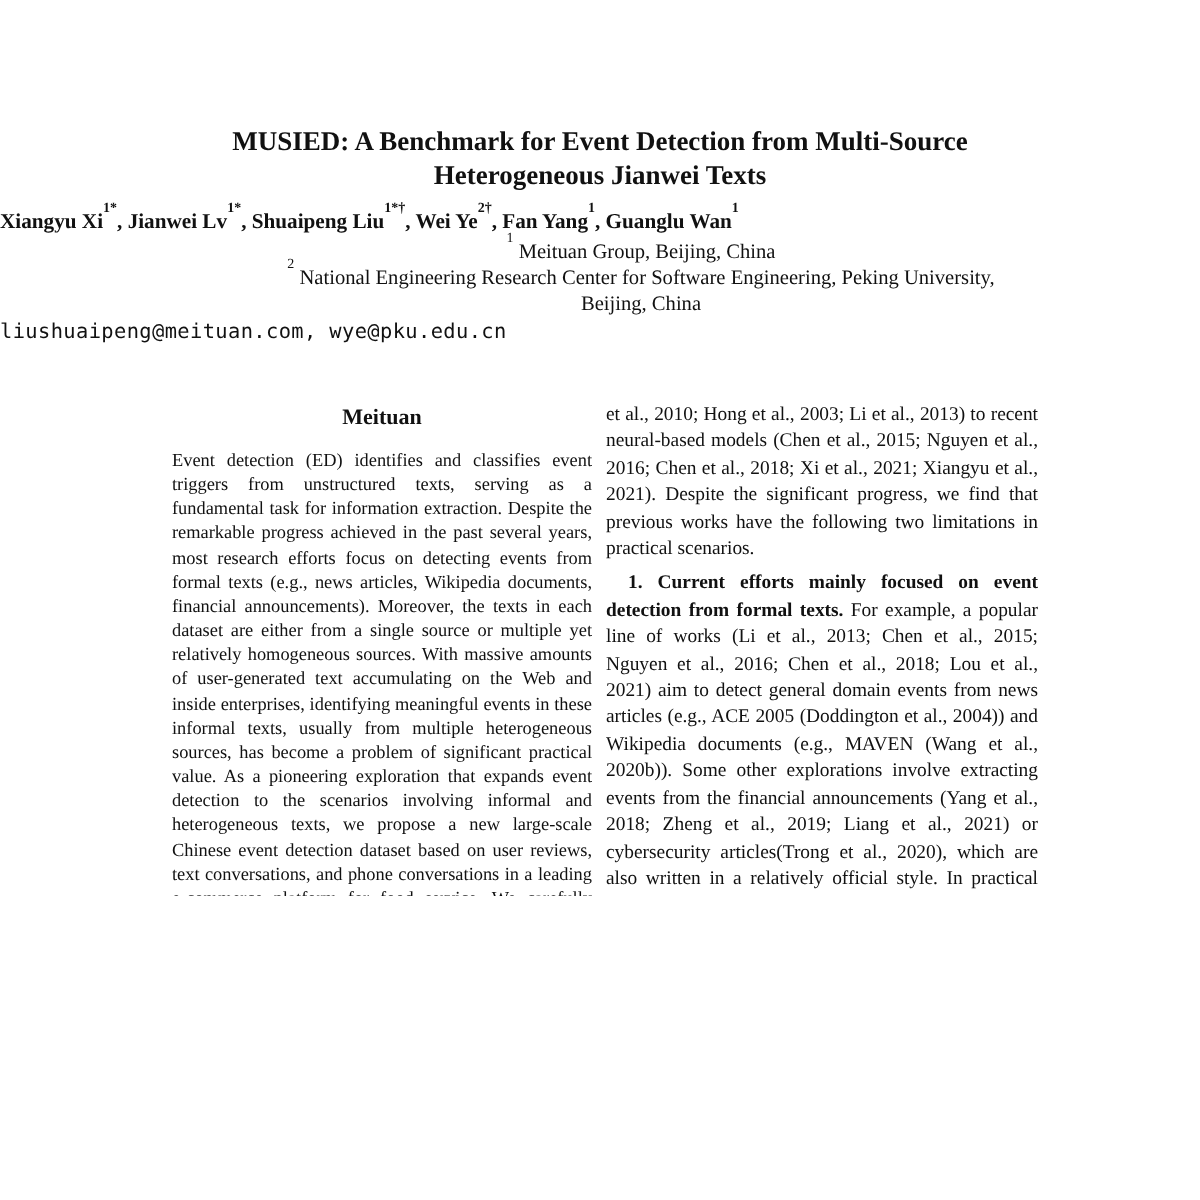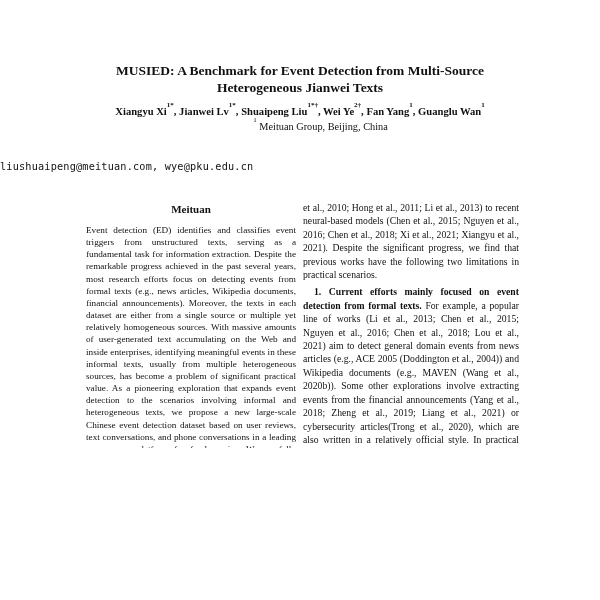--- a/index.html
+++ b/index.html
@@ -10,21 +10,21 @@
   .page{position:relative;width:600px;height:448px;background:#fff;overflow:hidden;}
 
   .title{
     position:absolute;top:62px;left:0;right:0;margin:0;
     text-align:center;font-size:13.5px;font-weight:bold;line-height:17px;
   }
   .title .tl{display:block;}
 
   .authors{
     position:absolute;top:105px;left:0;right:0;
-    text-align:center;font-size:10.6px;font-weight:bold;line-height:14px;
+    text-align:left;font-size:10.6px;font-weight:bold;line-height:14px;
     white-space:nowrap;
   }
   .authors sup,.affil sup{
     font-size:7px;font-weight:normal;line-height:0;
     position:relative;top:-0.45em;
   }
   .authors sup{font-weight:bold;}
 
   .affils{
     position:absolute;top:121px;left:0;right:0;text-align:center;
@@ -69,27 +69,29 @@
     <span class="tl">MUSIED: A Benchmark for Event Detection from Multi-Source</span>
     <span class="tl">Heterogeneous Jianwei Texts</span>
   </h1>
 
   <div class="authors">
     <span class="au"><span>Xiangyu Xi</span><sup>1*</sup><span>, </span></span><span class="au"><span>Jianwei Lv</span><sup>1*</sup><span>, </span></span><span class="au"><span>Shuaipeng Liu</span><sup>1*†</sup><span>, </span></span><span class="au"><span>Wei Ye</span><sup>2†</sup><span>, </span></span><span class="au"><span>Fan Yang</span><sup>1</sup><span>, </span></span><span class="au"><span>Guanglu Wan</span><sup>1</sup></span>
   </div>
 
   <div class="affils">
     <div class="affil affil-1"><sup>1</sup> <span class="aff-text">Meituan Group, Beijing, China</span></div>
+    <div class="affil affil-2"><sup>2</sup> <span class="aff-text">National Engineering Research Center for Software Engineering, Peking University,
+Beijing, China</span></div>
   </div>
 
   <div class="email">liushuaipeng@meituan.com, wye@pku.edu.cn</div>
 
   <section class="col col-left">
     <h2 class="abs-head">Meituan</h2>
     <p class="abs-text">Event detection (ED) identifies and classifies event triggers from unstructured texts, serving as a fundamental task for information extraction. Despite the remarkable progress achieved in the past several years, most research efforts focus on detecting events from formal texts (e.g., news articles, Wikipedia documents, financial announcements). Moreover, the texts in each dataset are either from a single source or multiple yet relatively homogeneous sources. With massive amounts of user-generated text accumulating on the Web and inside enterprises, identifying meaningful events in these informal texts, usually from multiple heterogeneous sources, has become a problem of significant practical value. As a pioneering exploration that expands event detection to the scenarios involving informal and heterogeneous texts, we propose a new large-scale Chinese event detection dataset based on user reviews, text conversations, and phone conversations in a leading e-commerce platform for food service. We carefully investigate the proposed dataset's textual informality and multi-source heterogeneity characteristics by inspecting data samples quantitatively and qualitatively. Extensive experiments with state-of-the-art event detection methods verify the unique challenges posed by these characteristics, indicating that multi-source informal event detection remains an open problem and requires further efforts. Our</p>
   </section>
 
   <section class="col col-right">
-    <p class="body-p">et al., 2010; Hong et al., 2011; Li et al., 2013) to recent neural-based models (Chen et al., 2015; Nguyen et al., 2016; Chen et al., 2018; Xi et al., 2021; Xiangyu et al., 2021). Despite the significant progress, we find that previous works have the following two limitations in practical scenarios.</p>
+    <p class="body-p">et al., 2010; Hong et al., 2003; Li et al., 2013) to recent neural-based models (Chen et al., 2015; Nguyen et al., 2016; Chen et al., 2018; Xi et al., 2021; Xiangyu et al., 2021). Despite the significant progress, we find that previous works have the following two limitations in practical scenarios.</p>
     <p class="body-p indent"><b>1. Current efforts mainly focused on event detection from formal texts.</b><span> For example, a popular line of works (Li et al., 2013; Chen et al., 2015; Nguyen et al., 2016; Chen et al., 2018; Lou et al., 2021) aim to detect general domain events from news articles (e.g., ACE 2005 (Doddington et al., 2004)) and Wikipedia documents (e.g., MAVEN (Wang et al., 2020b)). Some other explorations involve extracting events from the financial announcements (Yang et al., 2018; Zheng et al., 2019; Liang et al., 2021) or cybersecurity articles(Trong et al., 2020), which are also written in a relatively official style. In practical scenarios, however, we usually face the bottleneck of identifying events from informal texts. Compared with formal text, texts produced in more casual contexts (e.g., online chat and phone conversation) pose some unique challenges of long event triggers, high event density, and typos noises, as revealed in our analysis (§ 4.3). Indeed, with vast amounts of user-generated text accumulating on the open Web and private enterprise systems, extracting meaningful events in these informal texts has become an urgent</span></p>
   </section>
 
 </div>
 
 </body></html>

